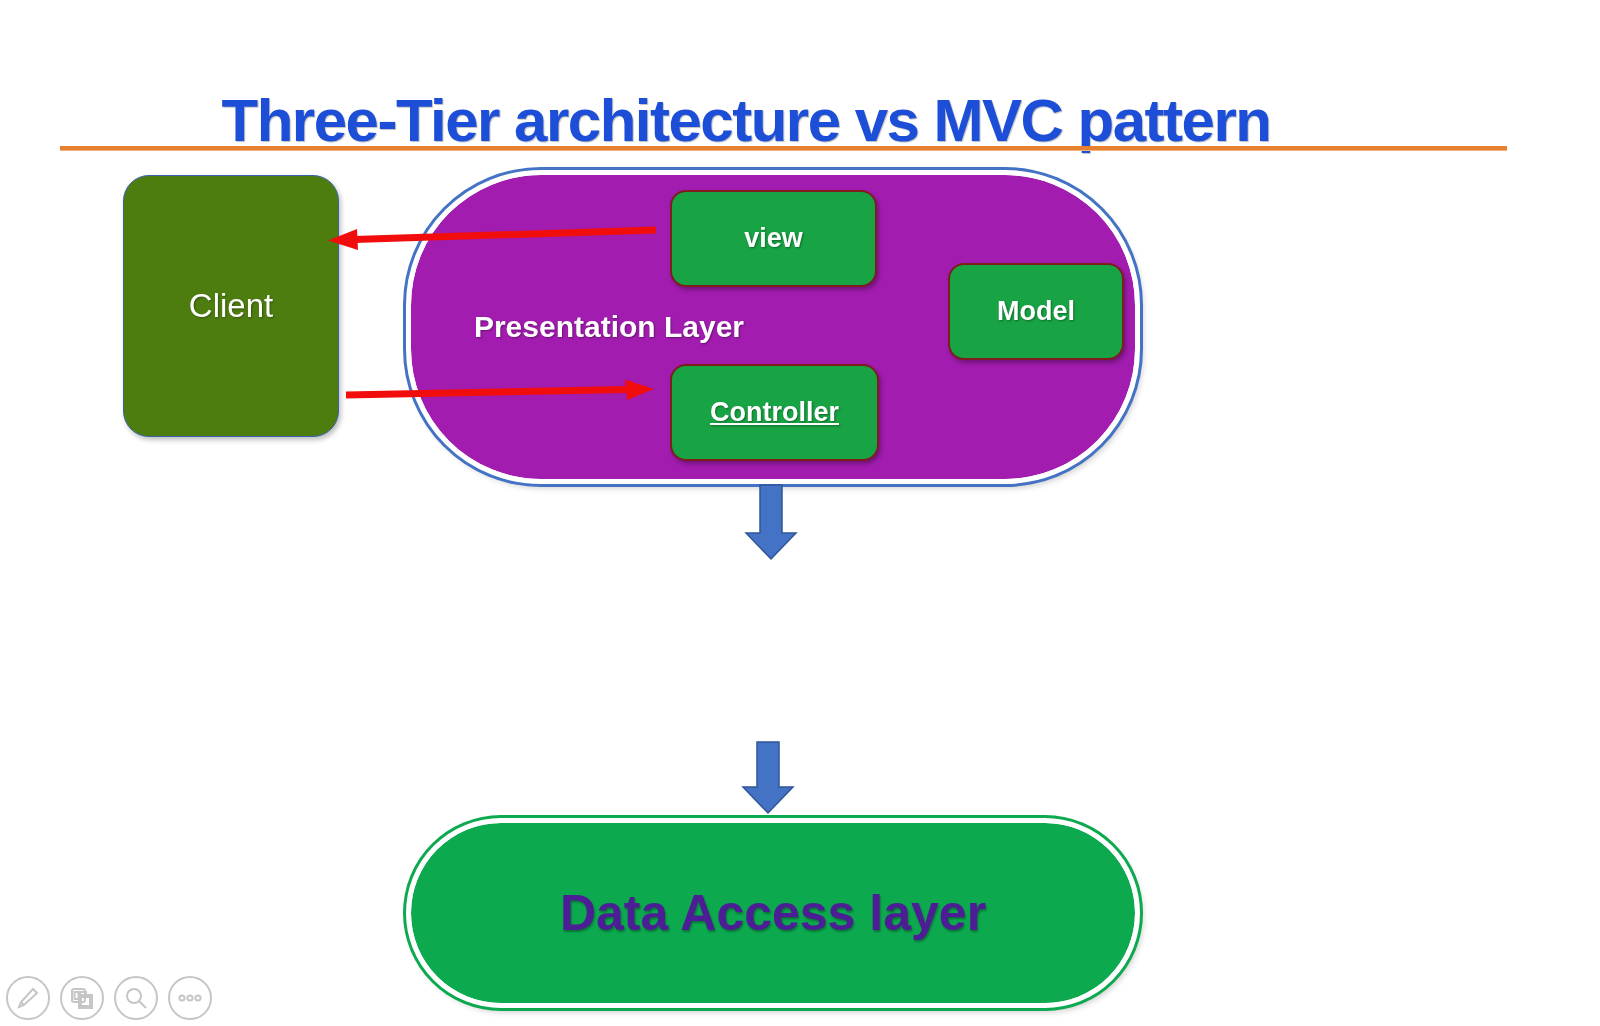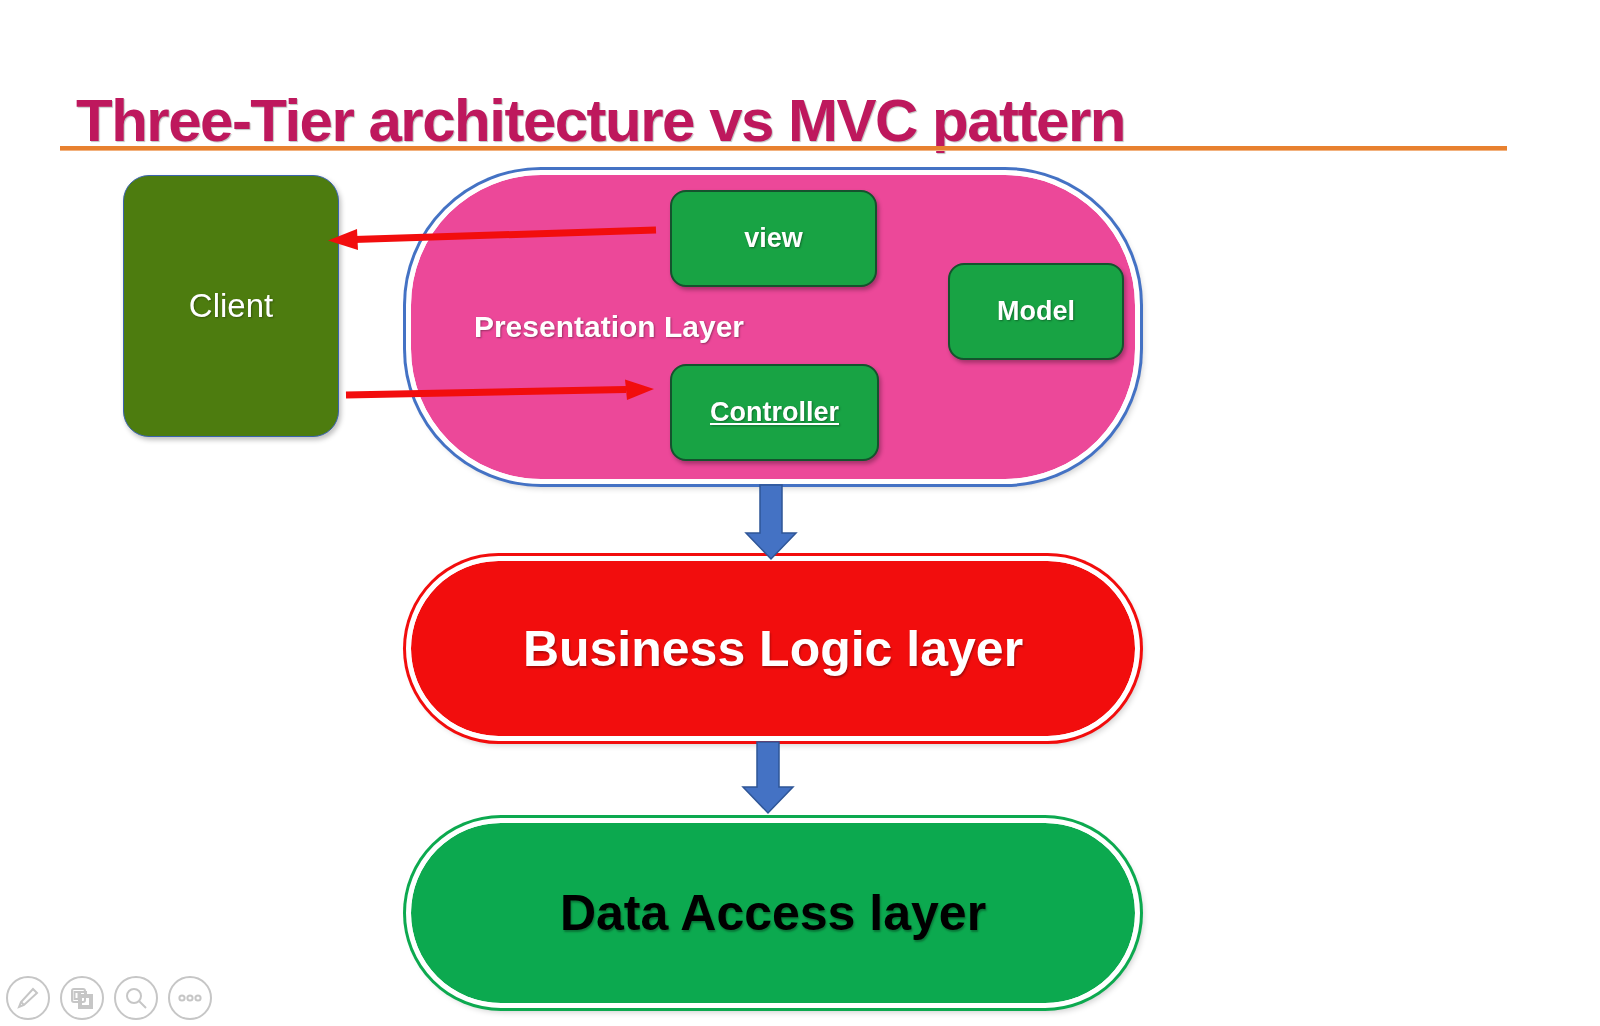--- a/index.html
+++ b/index.html
@@ -5,23 +5,24 @@
   html,body{margin:0;padding:0;background:#ffffff;}
   .canvas{
     position:relative;width:1600px;height:1026px;background:#ffffff;
     overflow:hidden;font-family:"Liberation Sans", sans-serif;
   }
   .abs{position:absolute;}
 
   
   .slide-title{
     left:76px;top:46px;width:1340px;
-    font-size:60px;font-weight:700;letter-spacing:-1.5px;color:#be185d;
+    font-size:60px;font-weight:700;letter-spacing:-1.5px;color:#1d4ed8;
     text-shadow:1px 1px 1px rgba(0,0,0,0.25);
     white-space:nowrap;
+    text-align:center;
   }
   .divider{
     left:60px;top:146px;width:1447px;height:4px;
     background:#E8812F;border-bottom:1px solid #f2b27f;
   }
 
   
   .client-box{
     left:123px;top:175px;width:214px;height:260px;
     background:#4d7c0f;border:1px solid #3a63ae;border-radius:26px;
@@ -30,51 +31,51 @@
   }
   .client-label{color:#fff;font-size:33px;font-weight:400;text-shadow:1px 1px 2px rgba(0,0,0,0.3);}
 
   .stadium{
     background-clip:padding-box !important;
     border:5px solid #ffffff;
     display:flex;align-items:center;justify-content:center;
   }
   .presentation-stadium{
     left:406px;top:170px;width:724px;height:304px;
-    background:#ec4899;border-radius:135px;
+    background:#a21caf;border-radius:135px;
     box-shadow:0 0 0 3px #4472C4, 3px 4px 6px rgba(0,0,0,0.2);
   }
   .presentation-label{
     position:absolute;left:0;top:50%;transform:translateY(-50%);
     width:396px;text-align:center;
     color:#fff;font-size:30px;font-weight:700;text-shadow:1px 1px 2px rgba(0,0,0,0.35);
   }
   .green-box{
-    background:#18A344;border:2px solid #14532d;border-radius:16px;
+    background:#18A344;border:2px solid #7f1d1d;border-radius:16px;
     box-shadow:2px 3px 4px rgba(0,0,0,0.3);
     display:flex;align-items:center;justify-content:center;
     color:#fff;font-size:27px;font-weight:700;text-shadow:1px 1px 2px rgba(0,0,0,0.35);
   }
   .view-box{left:670px;top:190px;width:203px;height:93px;}
   .model-box{left:935px;top:263px;width:172px;height:93px;margin-left:13px;}
   .controller-box{left:670px;top:364px;width:205px;height:93px;text-decoration:underline;}
 
   .business-stadium{
     left:406px;top:556px;width:724px;height:175px;
     background:#F20D0D;border-radius:999px;
     box-shadow:0 0 0 3px #F20D0D, 3px 4px 6px rgba(0,0,0,0.2);
   }
   .business-label{color:#fff;font-size:50px;font-weight:700;text-shadow:1px 2px 2px rgba(0,0,0,0.3);}
 
   .data-stadium{
     left:406px;top:818px;width:724px;height:180px;
     background:#0CA94F;border-radius:999px;
     box-shadow:0 0 0 3px #0CA94F, 3px 4px 6px rgba(0,0,0,0.2);
   }
-  .data-label{color:#000000;font-size:50px;font-weight:700;text-shadow:1px 2px 2px rgba(0,0,0,0.3);}
+  .data-label{color:#4c1d95;font-size:50px;font-weight:700;text-shadow:1px 2px 2px rgba(0,0,0,0.3);}
 
   
   .arrow-layer{left:0;top:0;width:1600px;height:1026px;pointer-events:none;}
 
   
   .viewer-controls{left:6px;top:972px;width:230px;height:52px;display:flex;gap:10px;align-items:center;}
   .ctrl-btn{
     width:44px;height:44px;border-radius:50%;
     border:2px solid #c6c6c6;background:#fff;
     display:flex;align-items:center;justify-content:center;
@@ -100,23 +101,20 @@
   <div class="abs green-box view-box">
     <span>view</span>
   </div>
   <div class="abs green-box model-box">
     <span>Model</span>
   </div>
   <div class="abs green-box controller-box">
     <span>Controller</span>
   </div>
 
-  <div class="abs stadium business-stadium">
-    <span class="business-label">Business Logic layer</span>
-  </div>
 
   <div class="abs stadium data-stadium">
     <span class="data-label">Data Access layer</span>
   </div>
 
   <svg class="abs arrow-layer" width="1600" height="1026" viewBox="0 0 1600 1026" xmlns="http://www.w3.org/2000/svg">
 
     <g>
       <line x1="656" y1="230" x2="354" y2="239.5" stroke="#F20D0D" stroke-width="7"></line>
       <polygon points="328,240.5 357,229 358,250" fill="#F20D0D"></polygon>

